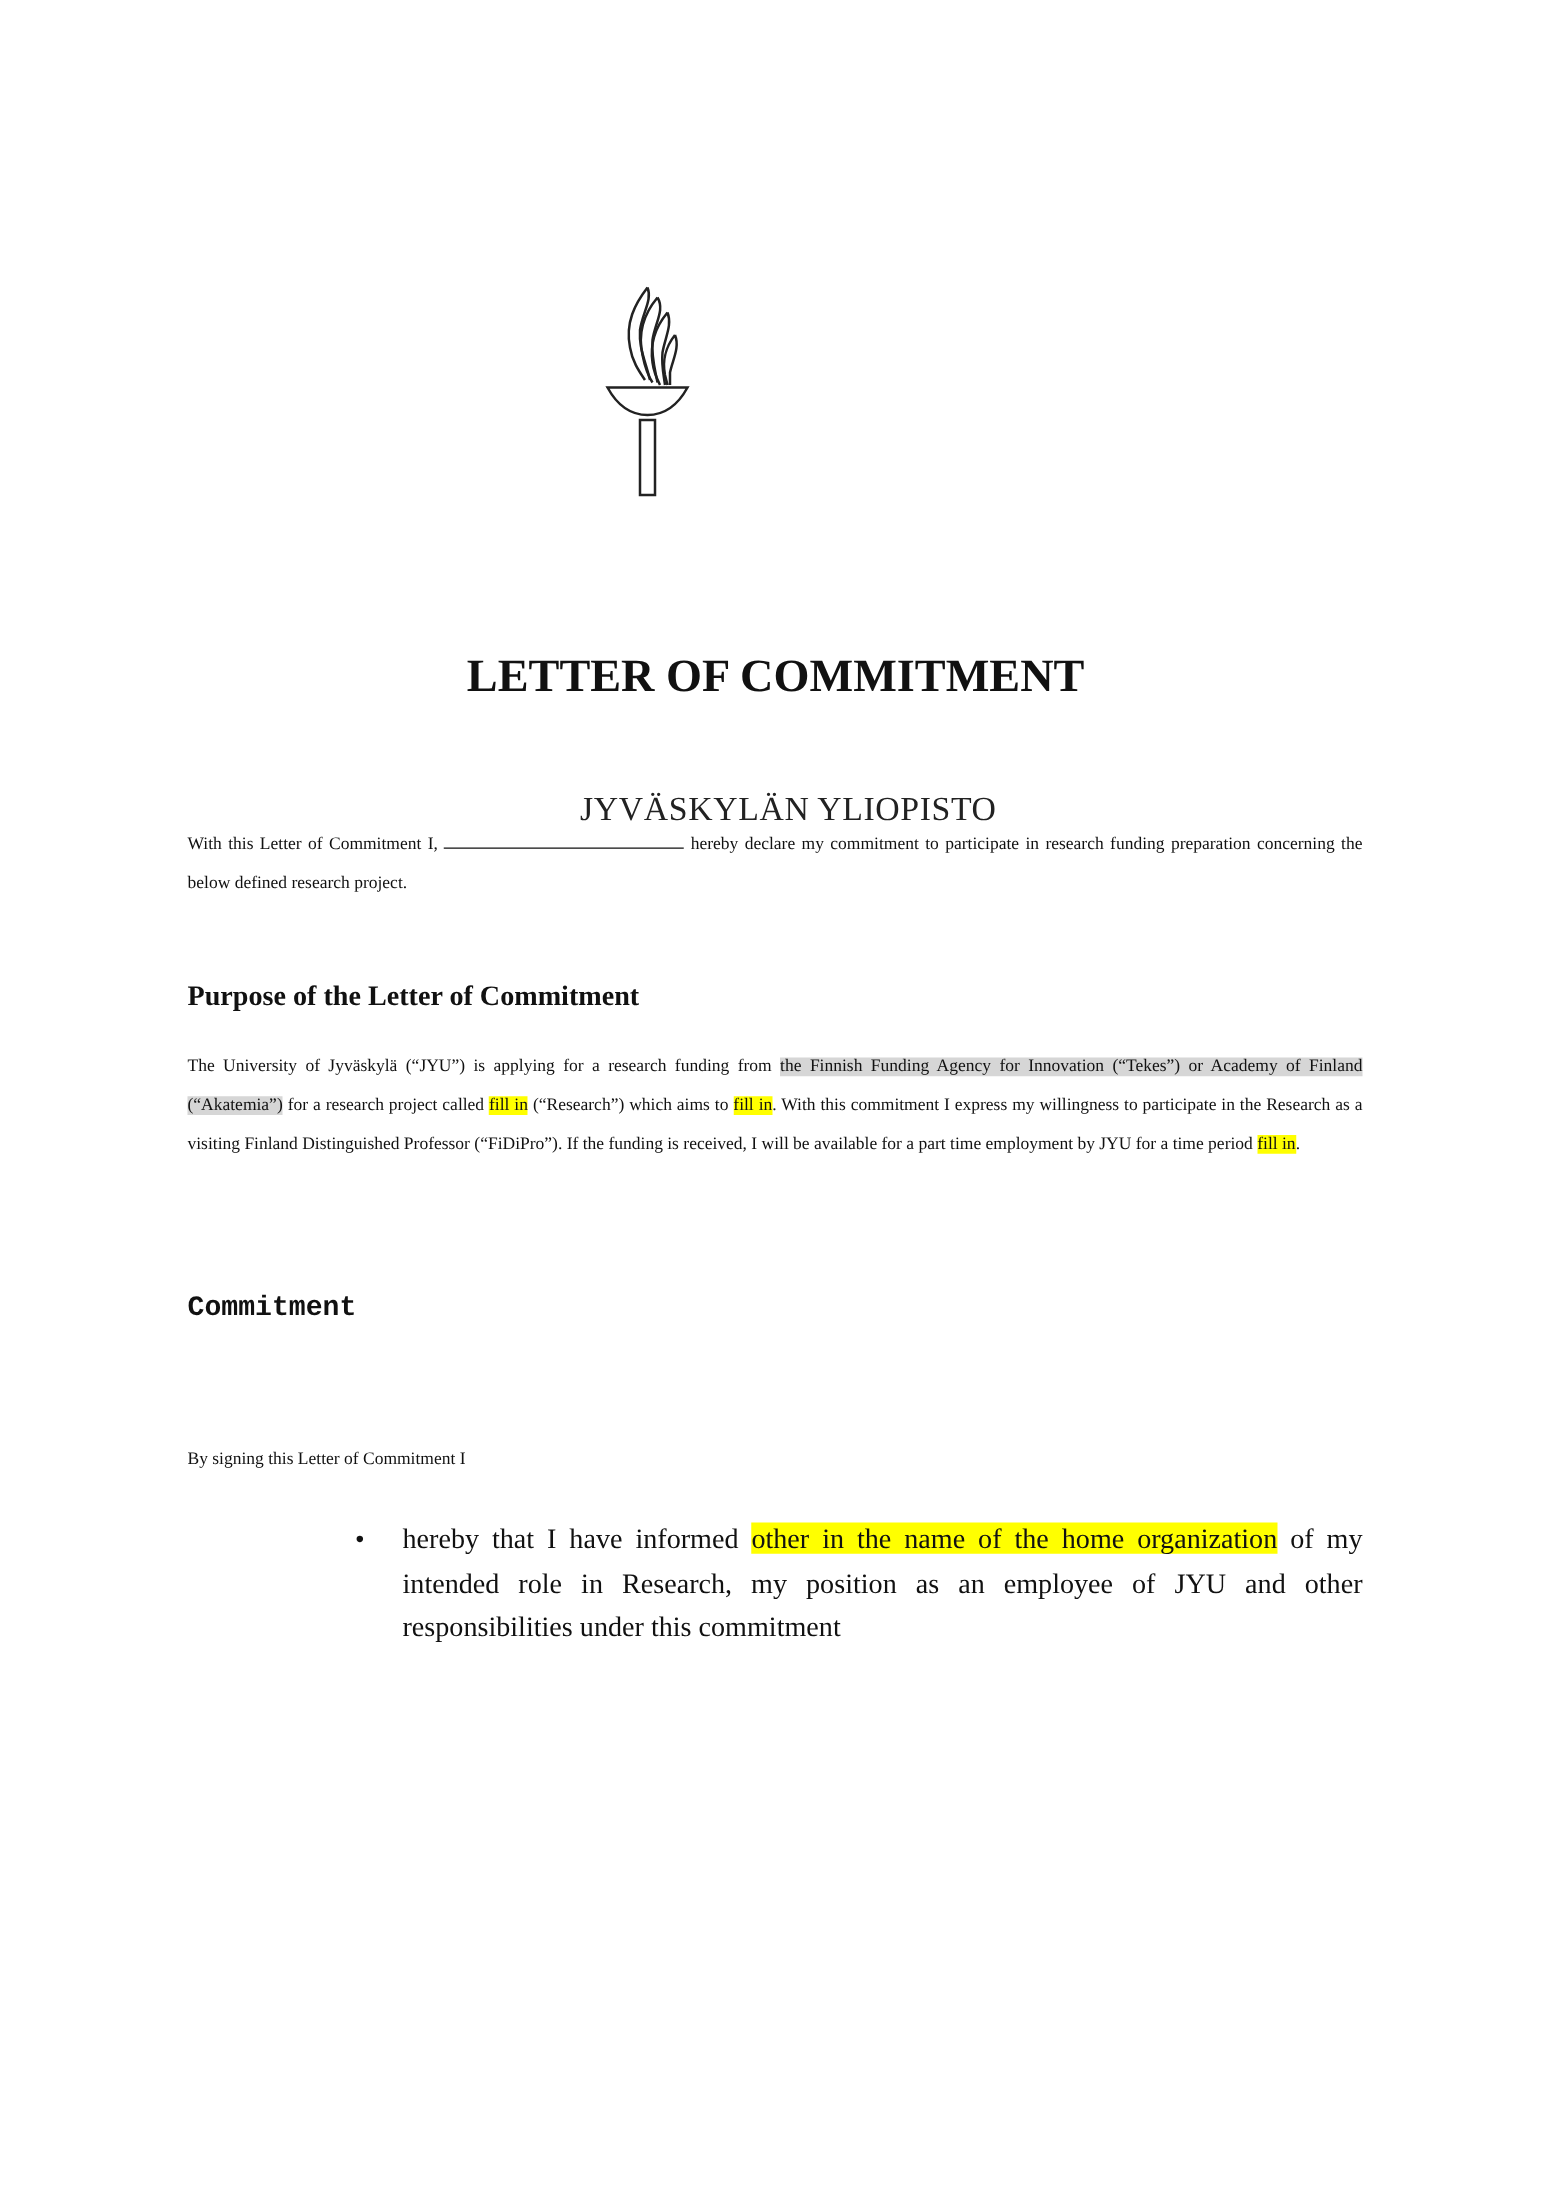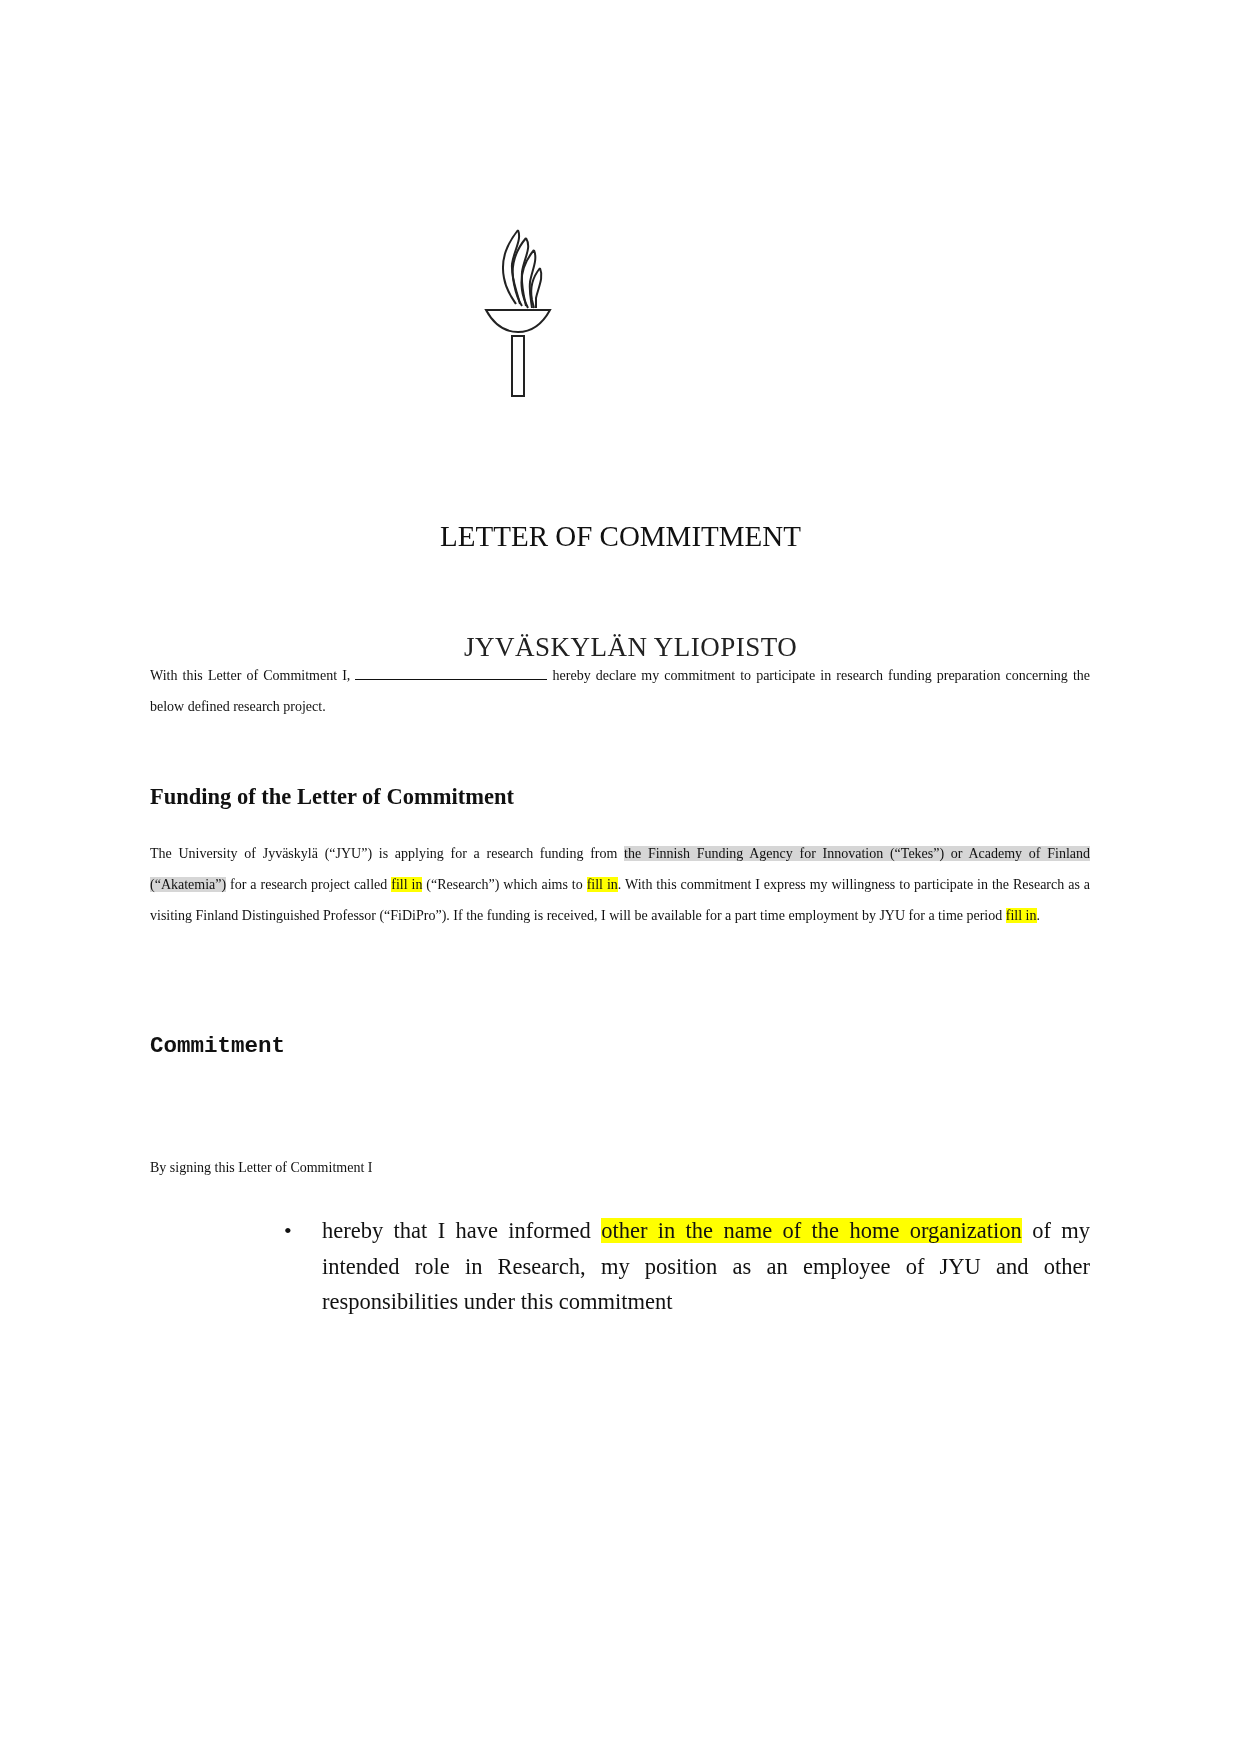--- a/index.html
+++ b/index.html
@@ -2,21 +2,21 @@
 <html><head>
 <meta charset="utf-8">
 <style>
   html, body { margin:0; padding:0; background:#ffffff; }
   body { width:1241px; height:1754px; position:relative; overflow:hidden;
          font-family:"Liberation Serif","DejaVu Serif",serif; color:#111; }
   .logo { position:absolute; left:0; top:228px; width:1035px; text-align:center; }
   .logo svg { display:block; margin:0 auto; }
   .logo-text { position:absolute; left:464px; top:404px; font-size:27px; letter-spacing:0.5px; color:#222; }
   .title { position:absolute; left:0; width:1241px; top:520px; text-align:center;
-           font-size:29px; font-weight:normal; }
+           font-size:37px; font-weight:bold; }
   .para { position:absolute; left:150px; width:940px; font-size:14px; line-height:31px;
           text-align:justify; }
   .heading { position:absolute; left:150px; font-size:22.5px; font-weight:bold; }
   .hl-y { background:#ffff00; }
   .hl-g { background:#d6d6d6; }
   .blank { display:inline-block; width:192px; border-bottom:1.5px solid #111; height:18px; vertical-align:baseline; }
   ul.bullets { position:absolute; left:322px; width:768px; top:1213px; margin:0; padding:0;
                list-style:none; font-size:22.5px; line-height:35.5px; text-align:justify; }
   ul.bullets li { position:relative; }
   ul.bullets li::before { content:"\2022"; position:absolute; left:-38px; top:0; font-size:22px; }
@@ -35,21 +35,21 @@
       <rect x="34" y="108" width="12" height="60"></rect>
     </g>
   </svg>
   <div class="logo-text">JYVÄSKYLÄN YLIOPISTO</div>
 </div>
 
 <div class="title">LETTER OF COMMITMENT</div>
 
 <div class="para" style="top:660px;"><span>With this Letter of Commitment I, </span><span class="blank"></span><span> hereby declare my commitment to participate in research funding preparation concerning the below defined research project.</span></div>
 
-<div class="heading" style="top:784px;">Funding of the Letter of Commitment</div>
+<div class="heading" style="top:784px;">Purpose of the Letter of Commitment</div>
 
 <div class="para" style="top:838px;"><span>The University of Jyväskylä (“JYU”) is applying for a research funding from </span><span class="hl-g">the Finnish Funding Agency for Innovation (“Tekes”) or Academy of Finland (“Akatemia”)</span><span> for a research project called </span><span class="hl-y">fill in</span><span> (“Research”) which aims to </span><span class="hl-y">fill in</span><span>. With this commitment I express my willingness to participate in the Research as a visiting Finland Distinguished Professor (“FiDiPro”). If the funding is received, I will be available for a part time employment by JYU for a time period </span><span class="hl-y">fill in</span><span>.</span></div>
 
 <div class="heading" style="top:1033px;font-family:Liberation Mono, monospace;">Commitment</div>
 
 <div class="para" style="top:1152px;">By signing this Letter of Commitment I</div>
 
 <ul class="bullets">
   <li><span>hereby that I have informed </span><span class="hl-y">other in the name of the home organization</span><span> of my intended role in Research, my position as an employee of JYU and other responsibilities under this commitment</span></li>
 </ul>

